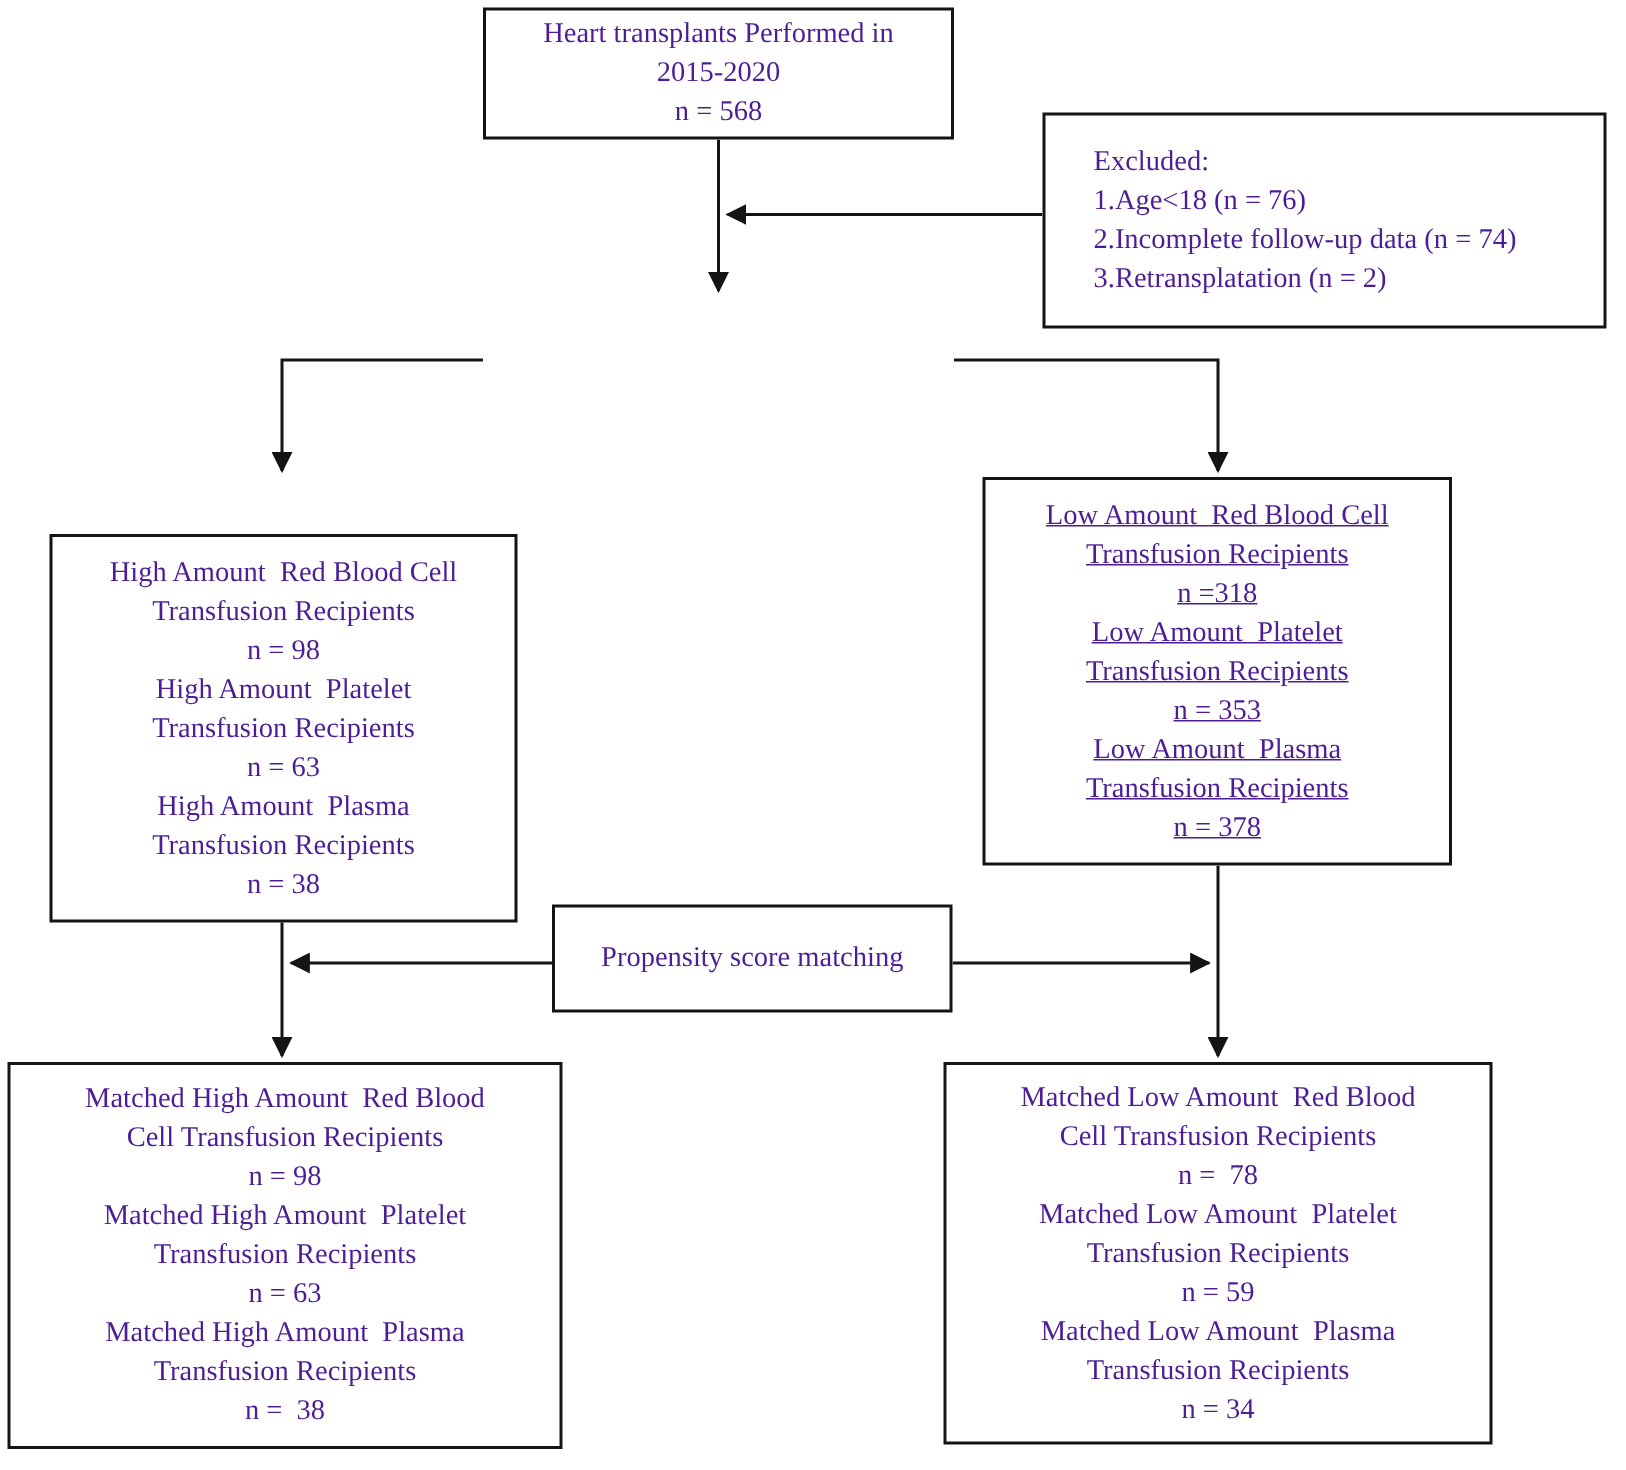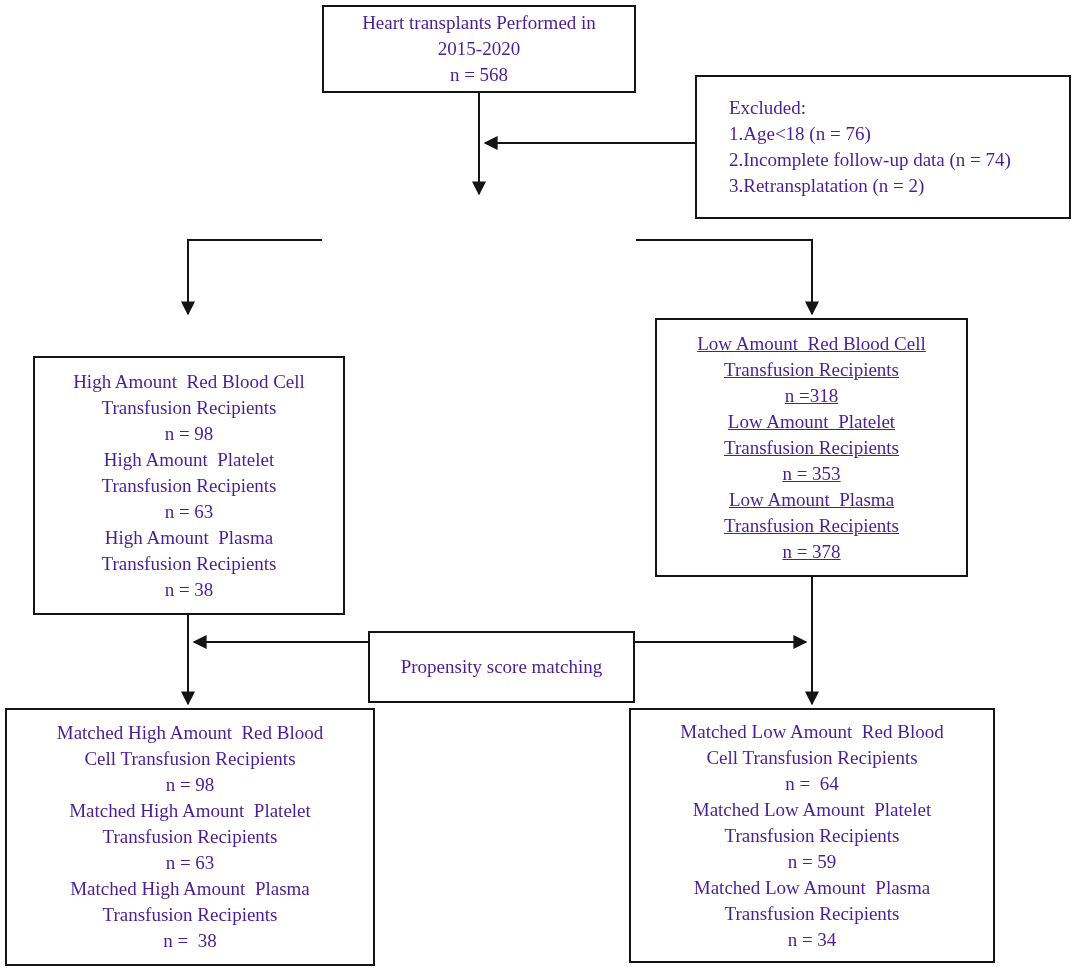--- a/index.html
+++ b/index.html
@@ -42,21 +42,21 @@
   }
   .box.left-align .lines {
     text-align: left;
   }
   
   .b-top          { left: 322px; top: 5px;   width: 314px; height: 88px; }
   .b-excluded     { left: 695px; top: 75px;  width: 376px; height: 144px; justify-content: flex-start; padding-left: 32px; }
   .b-cohort       { left: 322px; top: 198px; width: 314px; height: 84px; }
   .b-high         { left: 33px;  top: 320px; width: 312px; height: 259px; margin-top: 36px; }
   .b-low          { left: 655px; top: 318px; width: 313px; height: 259px; text-decoration: underline; }
-  .b-matching     { left: 368px; top: 603px; width: 267px; height: 72px; margin-top: 28px; }
+  .b-matching     { left: 368px; top: 603px; width: 267px; height: 72px; }
   .b-matched-high { left: 5px;   top: 708px; width: 370px; height: 258px; }
   .b-matched-low  { left: 629px; top: 708px; width: 366px; height: 255px; }
 </style>
 </head>
 <body>
 
 <div class="canvas">
 
   <svg class="connectors" viewBox="0 0 1084 980" xmlns="http://www.w3.org/2000/svg">
     <defs>
@@ -124,21 +124,21 @@
 Transfusion Recipients
 n = 63
 Matched High Amount  Plasma
 Transfusion Recipients
 n =  38</div>
   </div>
 
   <div class="box b-matched-low">
     <div class="lines">Matched Low Amount  Red Blood
 Cell Transfusion Recipients
-n =  64
+n =  78
 Matched Low Amount  Platelet
 Transfusion Recipients
 n = 59
 Matched Low Amount  Plasma
 Transfusion Recipients
 n = 34</div>
   </div>
 
 </div>
 

